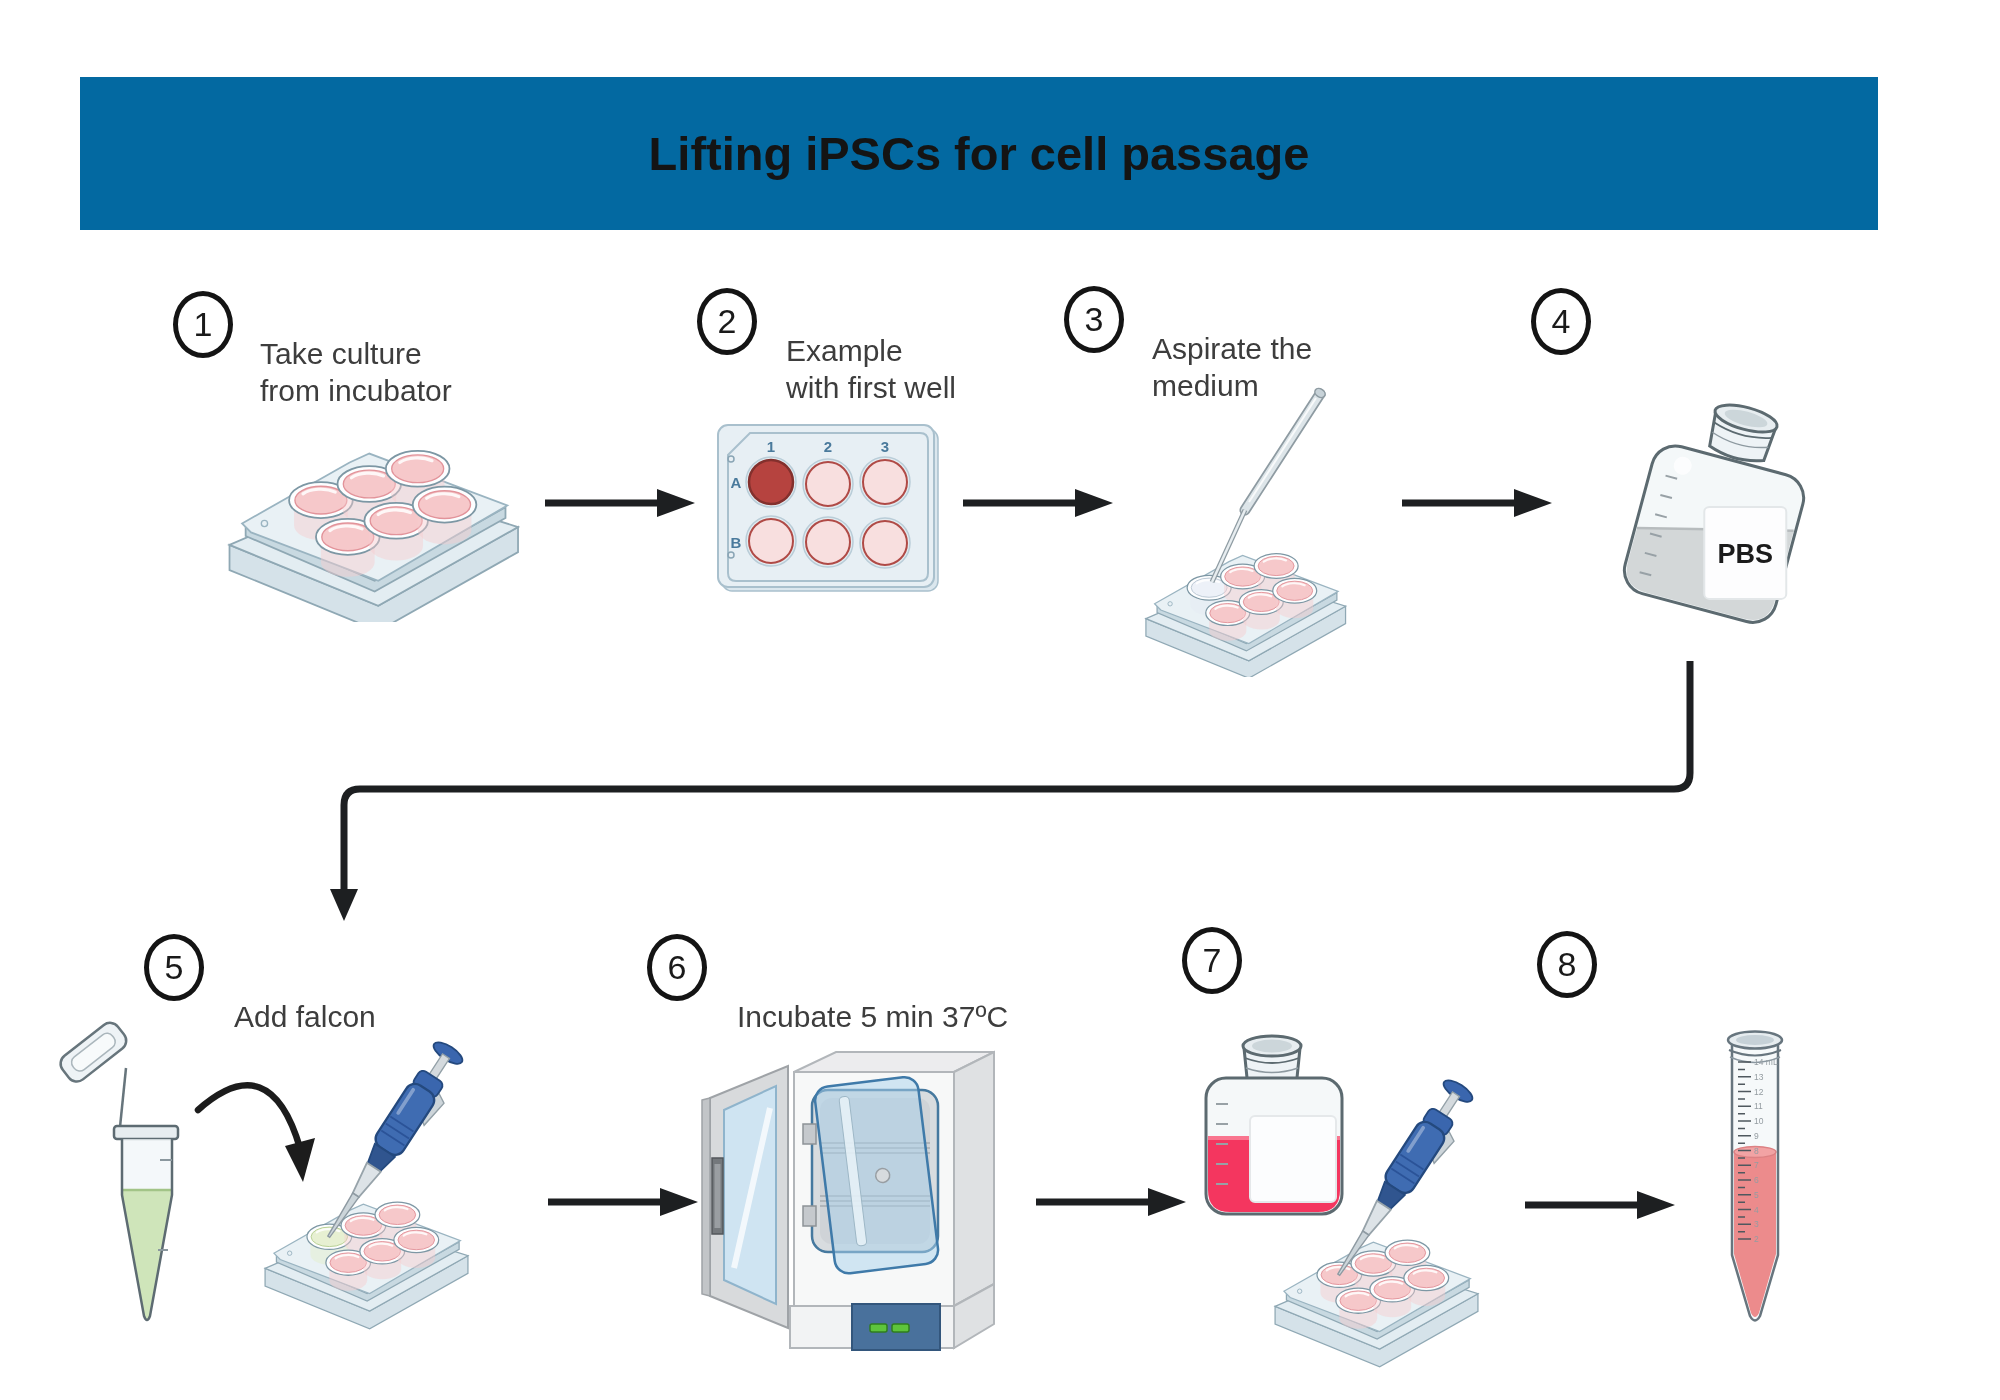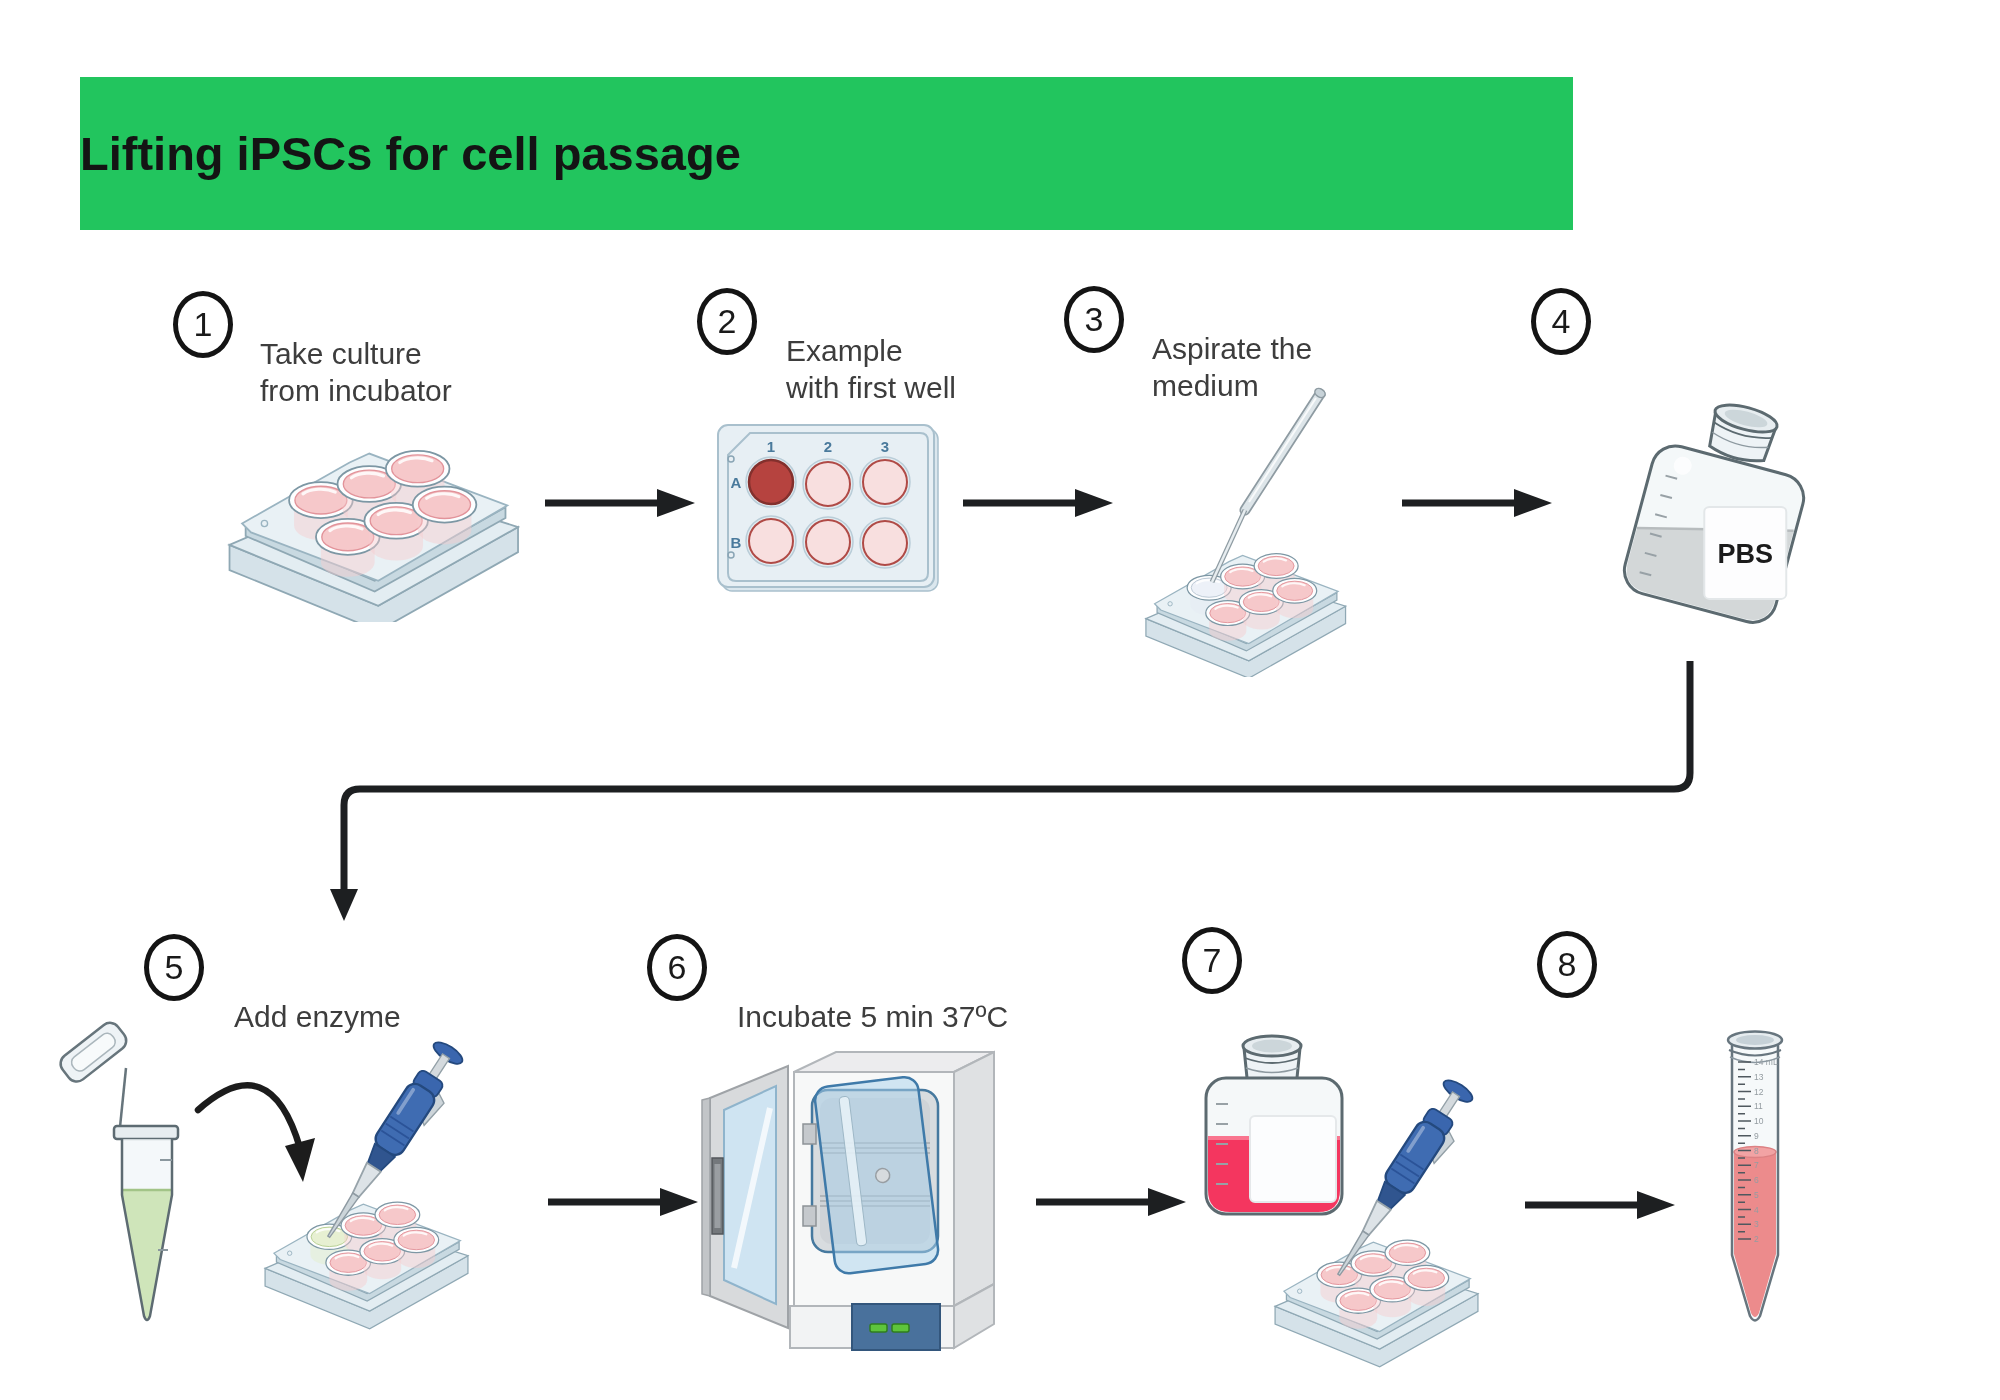--- a/index.html
+++ b/index.html
@@ -3,22 +3,22 @@
 <meta charset="utf-8">
 <style>
   * { margin:0; padding:0; box-sizing:border-box; }
   html,body { background:#ffffff; }
   .canvas {
     position:relative; width:2000px; height:1400px; background:#ffffff;
     font-family:"Liberation Sans", sans-serif; overflow:hidden;
   }
   .abs { position:absolute; }
   .banner {
-    position:absolute; left:80px; top:77px; width:1493px; height:153px;
-    background:#22c55e; display:flex; align-items:center; 
+    position:absolute; left:80px; top:77px; width:1798px; height:153px;
+    background:#0369a1; display:flex; align-items:center; justify-content:center;
   }
   .title { font-size:47px; font-weight:700; color:#141414; }
   .stepnum {
     position:absolute; width:60px; height:67px; border:5px solid #141414;
     border-radius:50%; background:#ffffff; display:flex; align-items:center;
     justify-content:center; font-size:34px; color:#1a1a1a;
   }
   .steptext { position:absolute; font-size:30px; line-height:37px; color:#3d3d3d; white-space:nowrap;margin-top:48px; }
   svg text { font-family:"Liberation Sans", sans-serif; }
 </style>
@@ -96,21 +96,21 @@
   </div>
   <div class="steptext" style="left:786px;top:284px">
     <div>Example</div>
     <div>with first well</div>
   </div>
   <div class="steptext" style="left:1152px;top:282px">
     <div>Aspirate the</div>
     <div>medium</div>
   </div>
   <div class="steptext" style="left:234px;top:950px">
-    <div>Add enzyme</div>
+    <div>Add falcon</div>
   </div>
   <div class="steptext" style="left:737px;top:950px">
     <div>Incubate 5 min 37ºC</div>
   </div>
 
   <svg class="abs" style="left:545px;top:489px" width="150" height="28" viewBox="0 0 150 28">
       <use href="#flowarrow"></use>
     </svg>
   <svg class="abs" style="left:963px;top:489px" width="150" height="28" viewBox="0 0 150 28">
       <use href="#flowarrow"></use>

